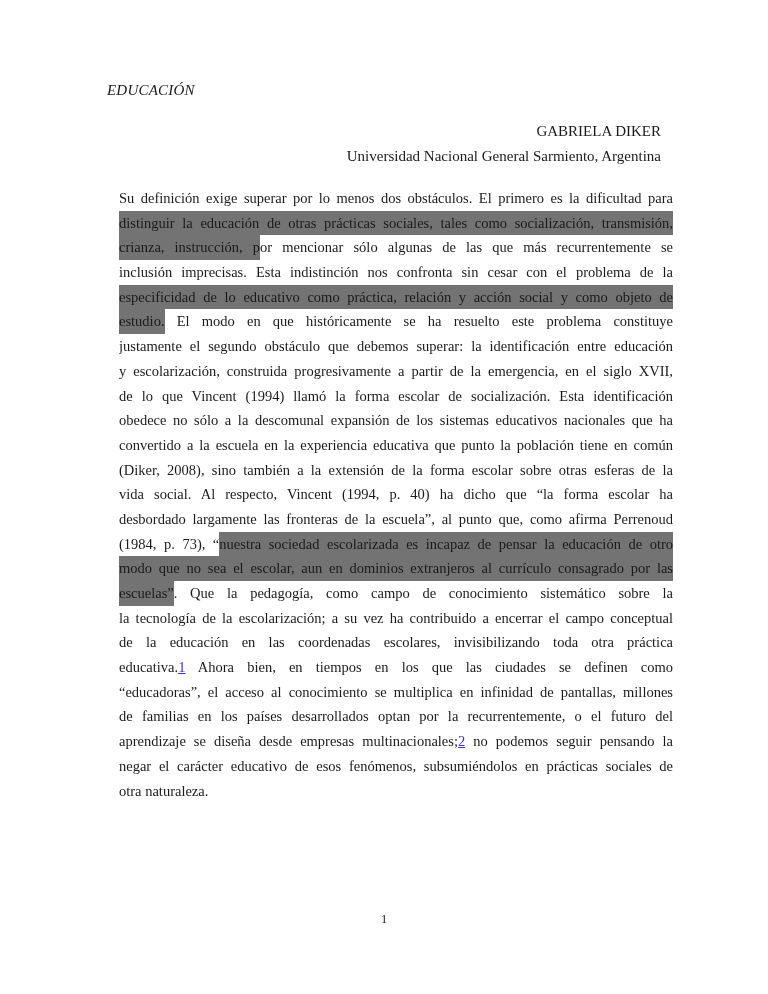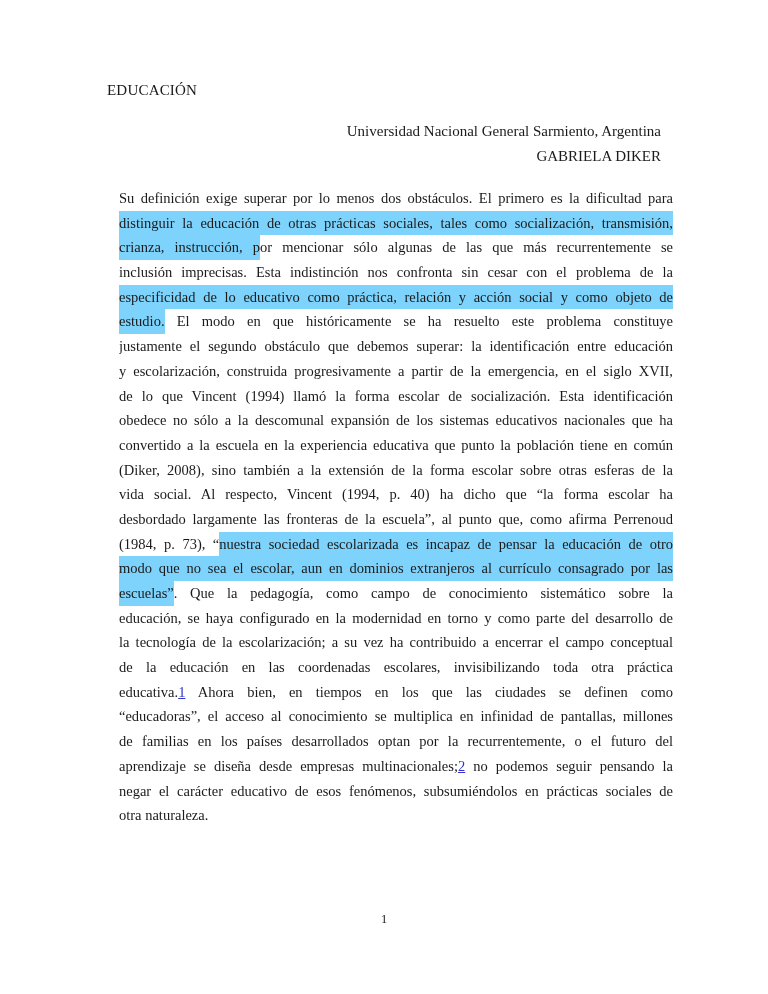--- a/index.html
+++ b/index.html
@@ -16,20 +16,21 @@
     color: #1a1a1a;
     overflow: hidden;
   }
   .doc-title {
     position: absolute;
     top: 82px;
     left: 107px;
     width: 554px;
     font-size: 15px;
     letter-spacing: 0.2px;
+    font-style: italic;
   }
   .byline {
     position: absolute;
     top: 119px;
     left: 107px;
     width: 554px;
     text-align: right;
     font-size: 15px;
     line-height: 25px;
   }
@@ -46,21 +47,21 @@
     text-align: justify;
     text-align-last: justify;
     text-justify: inter-word;
     overflow: hidden;
     white-space: normal;
   }
   .line.last {
     text-align-last: left;
   }
   .hl {
-    background: #7dd3fc;
+    background: #737373;
     padding: 20px 0;
   }
   .fnref {
     color: #3333cc;
     text-decoration: underline;
     cursor: pointer;
   }
   .page-number {
     position: absolute;
     top: 912px;
@@ -72,43 +73,42 @@
   }
 </style>
 </head>
 <body>
 
 <div class="page">
 
   <div class="doc-title">EDUCACIÓN</div>
 
   <div class="byline">
+    <div>GABRIELA DIKER</div>
     <div>Universidad Nacional General Sarmiento, Argentina</div>
-    <div>GABRIELA DIKER</div>
   </div>
 
   <div class="body-text">
       <div class="line"><span>Su definición exige superar por lo menos dos obstáculos. El primero es la dificultad para</span></div>
       <div class="line"><span class="hl">distinguir la educación de otras prácticas sociales, tales como socialización, transmisión,</span></div>
       <div class="line"><span class="hl">crianza, instrucción, p</span><span>or mencionar sólo algunas de las que más recurrentemente se</span></div>
       <div class="line"><span>inclusión imprecisas. Esta indistinción nos confronta sin cesar con el problema de la</span></div>
       <div class="line"><span class="hl">especificidad de lo educativo como práctica, relación y acción social y como objeto de</span></div>
       <div class="line"><span class="hl">estudio.</span><span> El modo en que históricamente se ha resuelto este problema constituye</span></div>
       <div class="line"><span>justamente el segundo obstáculo que debemos superar: la identificación entre educación</span></div>
       <div class="line"><span>y escolarización, construida progresivamente a partir de la emergencia, en el siglo XVII,</span></div>
       <div class="line"><span>de lo que Vincent (1994) llamó la forma escolar de socialización. Esta identificación</span></div>
       <div class="line"><span>obedece no sólo a la descomunal expansión de los sistemas educativos nacionales que ha</span></div>
       <div class="line"><span>convertido a la escuela en la experiencia educativa que punto la población tiene en común</span></div>
       <div class="line"><span>(Diker, 2008), sino también a la extensión de la forma escolar sobre otras esferas de la</span></div>
       <div class="line"><span>vida social. Al respecto, Vincent (1994, p. 40) ha dicho que “la forma escolar ha</span></div>
       <div class="line"><span>desbordado largamente las fronteras de la escuela”, al punto que, como afirma Perrenoud</span></div>
       <div class="line"><span>(1984, p. 73), “</span><span class="hl">nuestra sociedad escolarizada es incapaz de pensar la educación de otro</span></div>
       <div class="line"><span class="hl">modo que no sea el escolar, aun en dominios extranjeros al currículo consagrado por las</span></div>
       <div class="line"><span class="hl">escuelas”</span><span>. Que la pedagogía, como campo de conocimiento sistemático sobre la</span></div>
-      <div class="line"><span>educación, se haya configurado en la modernidad en torno y como parte del desarrollo de</span></div>
       <div class="line"><span>la tecnología de la escolarización; a su vez ha contribuido a encerrar el campo conceptual</span></div>
       <div class="line"><span>de la educación en las coordenadas escolares, invisibilizando toda otra práctica</span></div>
       <div class="line"><span>educativa.</span><span class="fnref">1</span><span> Ahora bien, en tiempos en los que las ciudades se definen como</span></div>
       <div class="line"><span>“educadoras”, el acceso al conocimiento se multiplica en infinidad de pantallas, millones</span></div>
       <div class="line"><span>de familias en los países desarrollados optan por la recurrentemente, o el futuro del</span></div>
       <div class="line"><span>aprendizaje se diseña desde empresas multinacionales;</span><span class="fnref">2</span><span> no podemos seguir pensando la</span></div>
       <div class="line"><span>negar el carácter educativo de esos fenómenos, subsumiéndolos en prácticas sociales de</span></div>
       <div class="line last"><span>otra naturaleza.</span></div>
     </div>
 

